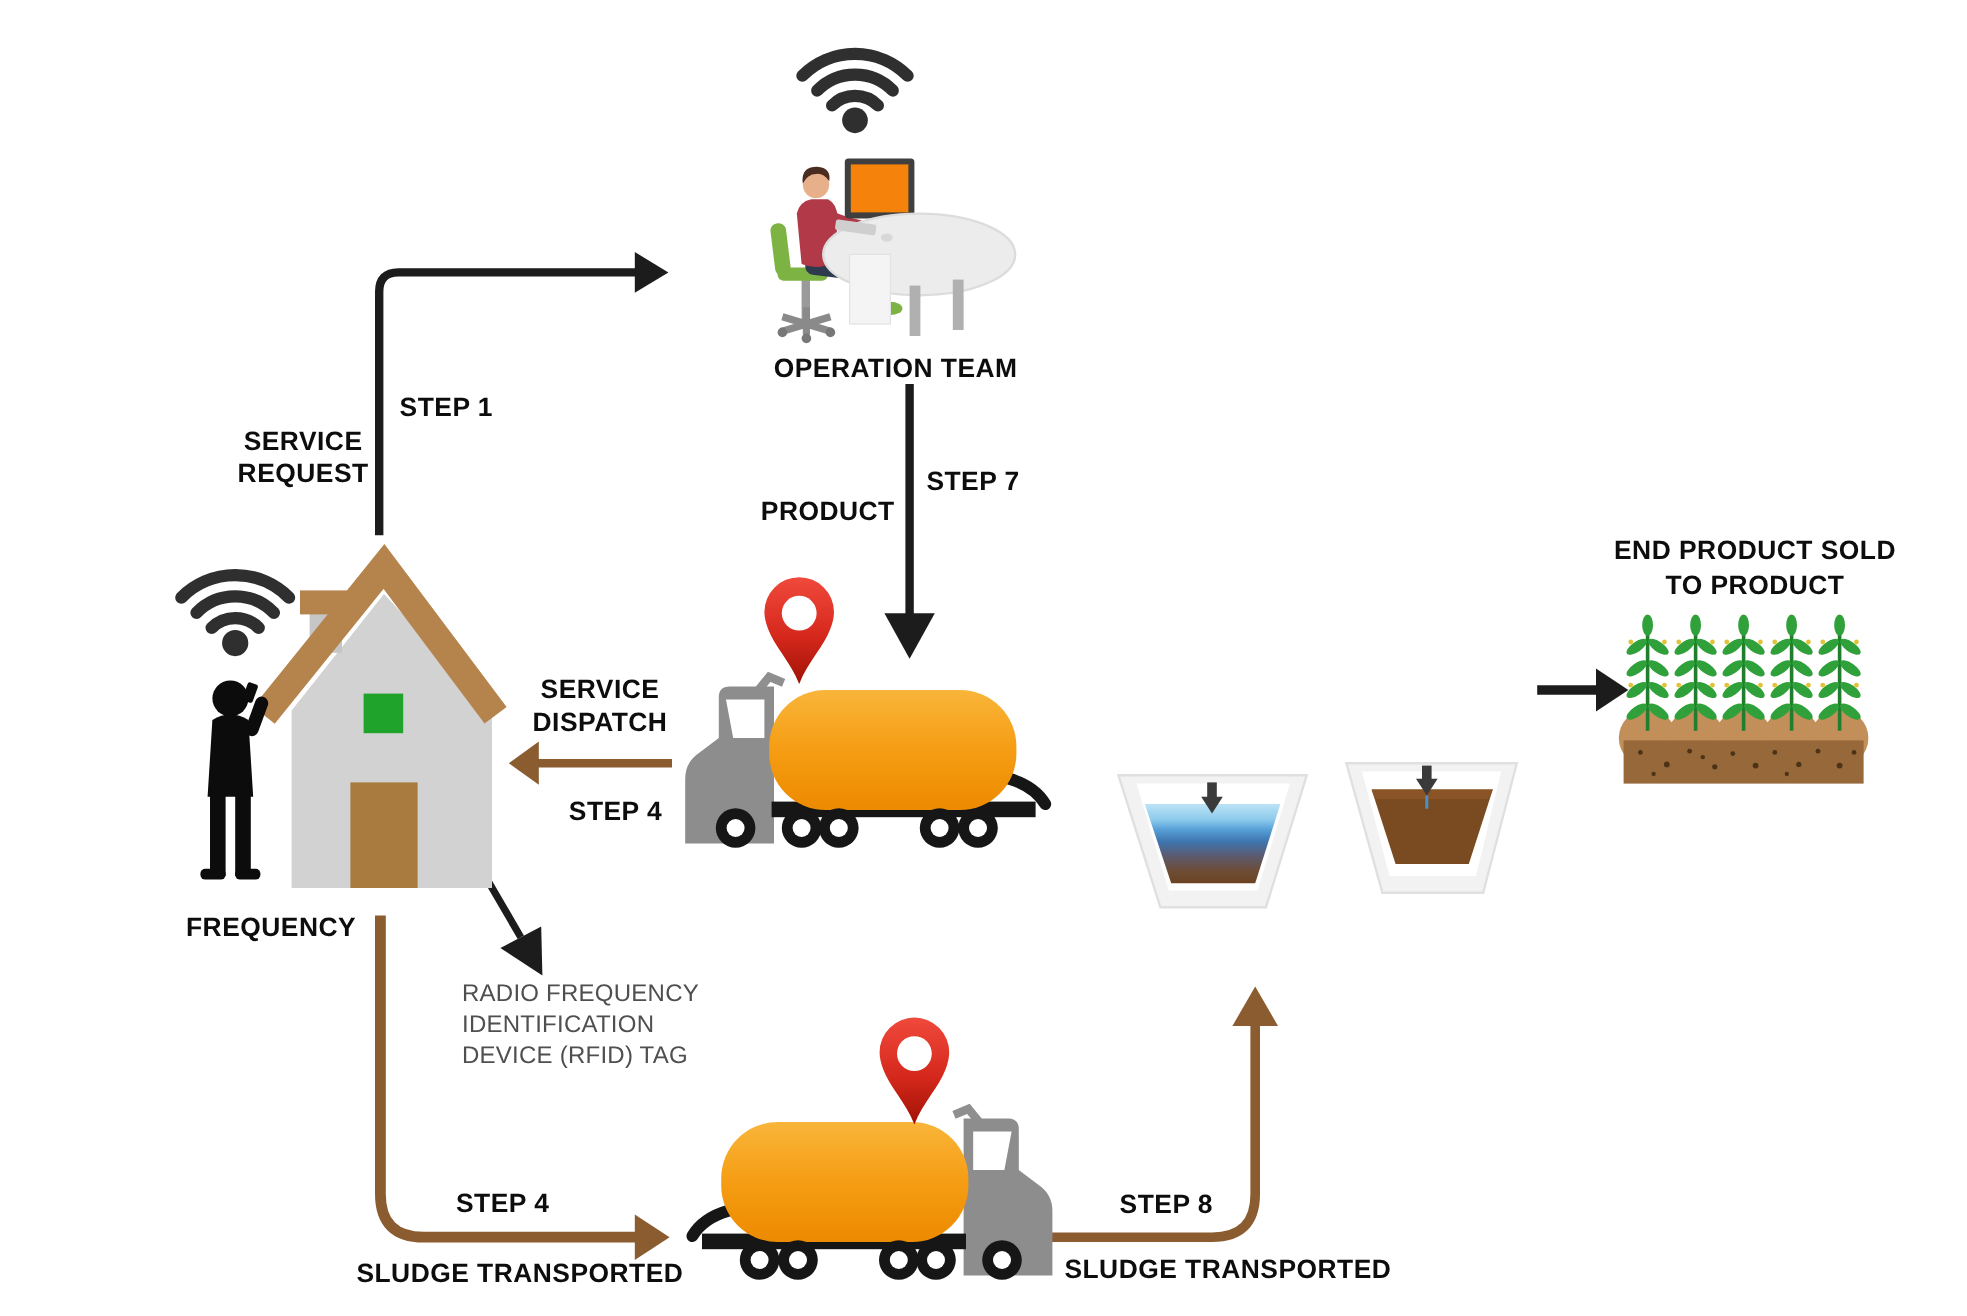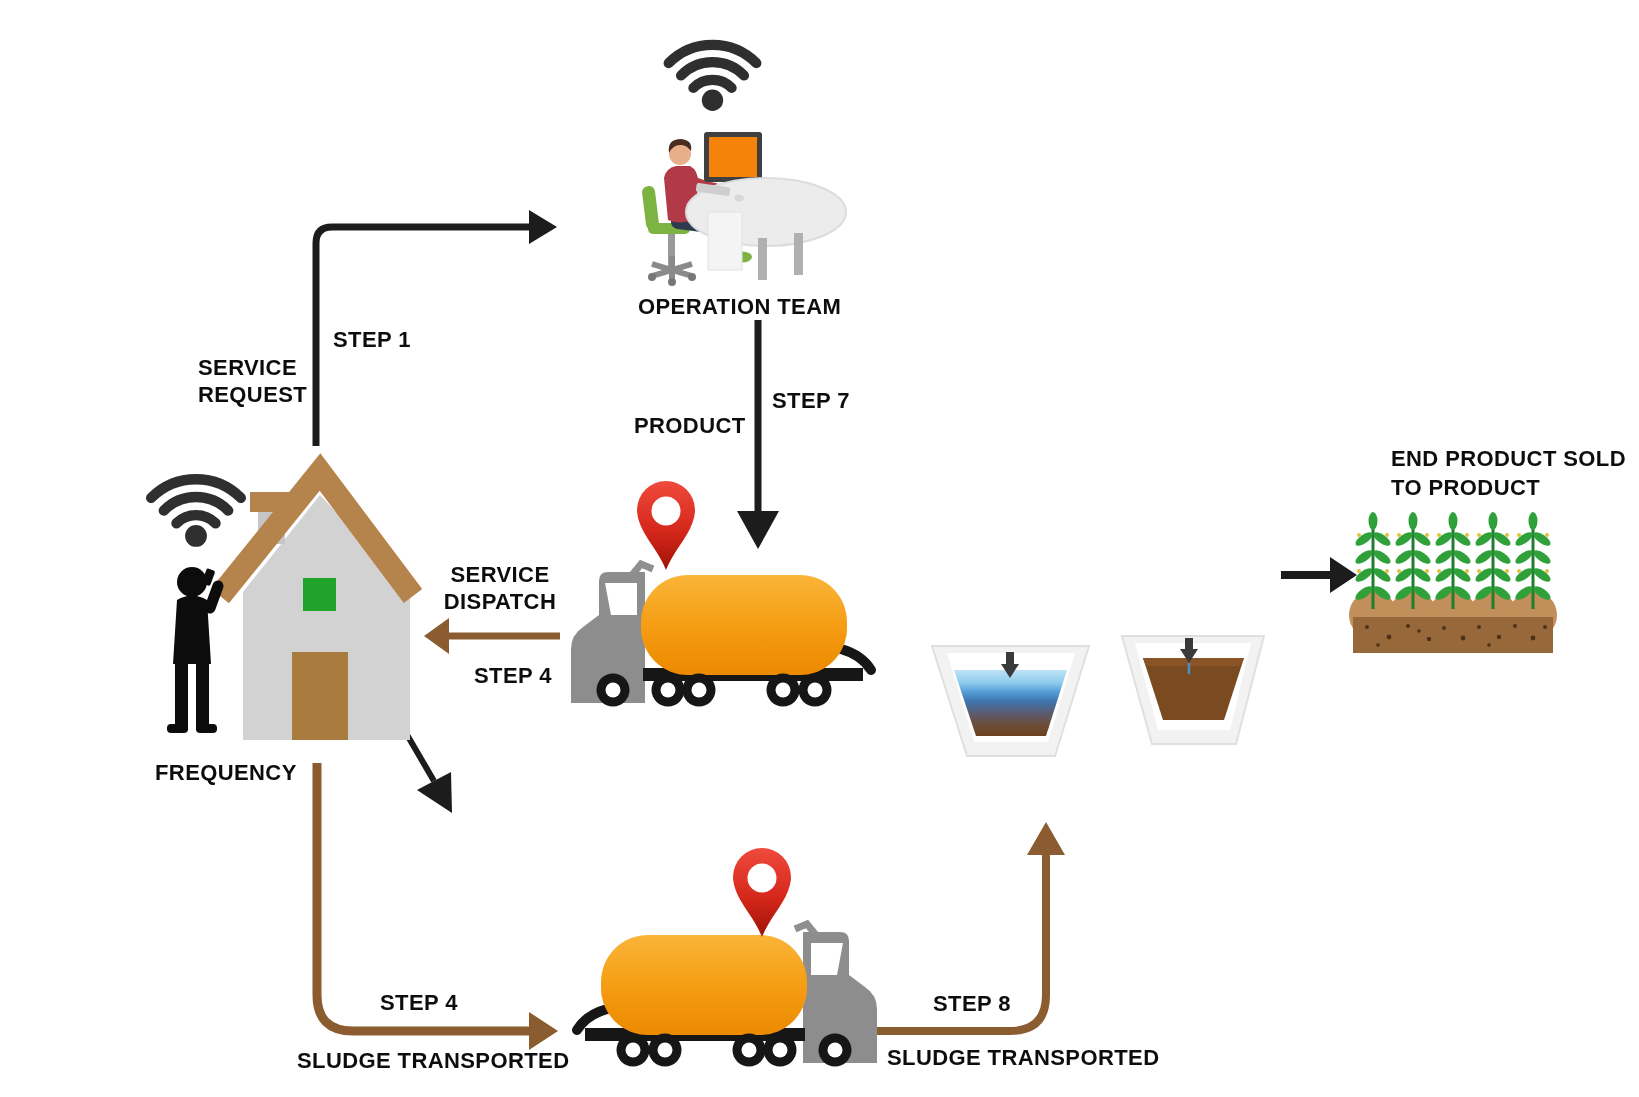--- a/index.html
+++ b/index.html
@@ -5,26 +5,26 @@
   html,body{margin:0;padding:0;background:#ffffff;}
   #stage{
     position:relative;width:1639px;height:1097px;background:#ffffff;overflow:hidden;
     font-family:"Liberation Sans",sans-serif;
   }
   .art{position:absolute;}
   .lbl{
     position:absolute;font-family:"Liberation Sans",sans-serif;font-weight:700;
     font-size:22px;color:#0d0d0d;letter-spacing:.4px;white-space:nowrap;
   }
-  .lbl .line{display:block;}
+  .lbl .line{display:block;text-align:center;}
   .rfid-note{
     position:absolute;font-family:"Liberation Sans",sans-serif;font-weight:400;
     font-size:20px;color:#4f4f4f;line-height:26px;letter-spacing:.2px;white-space:nowrap;
   }
-  .two-line{line-height:29px;margin-left:46px;}
+  .two-line{line-height:29px;}
 </style>
 </head>
 <body>
 
 <div id="stage">
 
   <svg width="0" height="0" style="position:absolute" aria-hidden="true">
     <defs>
       <linearGradient id="tankGrad" x1="0" y1="0" x2="0" y2="1">
         <stop offset="0" stop-color="#f9b53a"></stop>
@@ -346,21 +346,21 @@
         <g fill="#e2c23a">
             <circle cx="-14" cy="30" r="2"></circle>
             <circle cx="14" cy="30" r="2"></circle>
             <circle cx="-14" cy="66" r="2"></circle>
             <circle cx="14" cy="66" r="2"></circle>
           </g>
       </g>
     </g>
   </svg>
 
-  <div class="lbl" style="left:638px;top:294px;width:210px;text-align:left">OPERATION TEAM</div>
+  <div class="lbl" style="left:638px;top:294px;width:210px;text-align:right">OPERATION TEAM</div>
 
   <div class="lbl" style="left:333px;top:327px">STEP 1</div>
 
   <div class="lbl" style="left:198px;top:354px;line-height:27px">
     <span class="line">SERVICE</span>
     <span class="line">REQUEST</span>
   </div>
 
   <div class="lbl" style="left:772px;top:388px">STEP 7</div>
 
@@ -368,20 +368,25 @@
 
   <div class="lbl" style="left:430px;top:561px;width:140px;text-align:center;line-height:27px">
     <span class="line">SERVICE</span>
     <span class="line">DISPATCH</span>
   </div>
 
   <div class="lbl" style="left:474px;top:663px">STEP 4</div>
 
   <div class="lbl" style="left:155px;top:760px">FREQUENCY</div>
 
+  <div class="rfid-note" style="left:385px;top:815px">
+    <span class="line" style="display:block">RADIO FREQUENCY</span>
+    <span class="line" style="display:block">IDENTIFICATION</span>
+    <span class="line" style="display:block">DEVICE (RFID) TAG</span>
+  </div>
 
   <div class="lbl" style="left:380px;top:990px">STEP 4</div>
 
   <div class="lbl" style="left:297px;top:1048px">SLUDGE TRANSPORTED</div>
 
   <div class="lbl" style="left:933px;top:991px">STEP 8</div>
 
   <div class="lbl" style="left:887px;top:1045px">SLUDGE TRANSPORTED</div>
 
   <div class="lbl two-line" style="left:1345px;top:444px">

